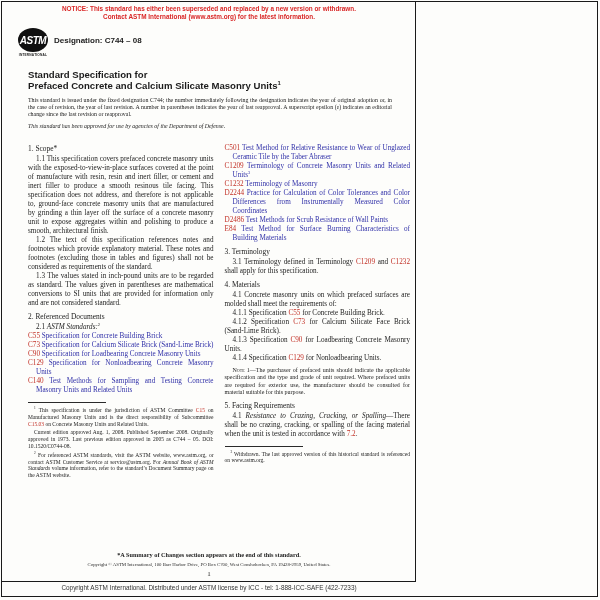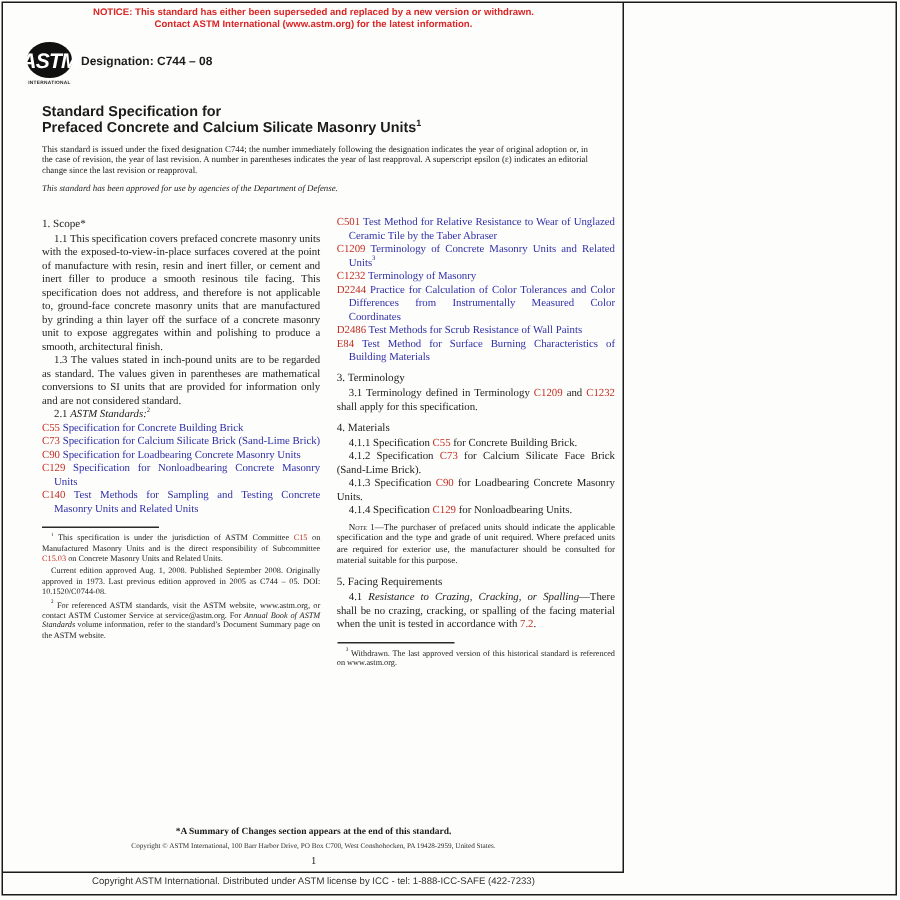--- a/index.html
+++ b/index.html
@@ -14,21 +14,21 @@
 
   .notice{
     position:absolute;left:10px;top:5px;width:398px;text-align:center;
     font-family:"Liberation Sans",sans-serif;font-weight:bold;
     font-size:6.4px;line-height:7.8px;color:#d92626;
   }
   .logo{position:absolute;left:16px;top:28px;width:34px;text-align:center;}
   .logo-ellipse{width:30px;height:24px;background:#101010;border-radius:50%;
     display:flex;align-items:center;justify-content:center;margin:0 auto;}
   .logo-astm{color:#fff;font-family:"Liberation Sans",sans-serif;font-weight:bold;
-    font-style:italic;font-size:14px;letter-spacing:-0.5px;}
+    font-style:italic;font-size:10px;letter-spacing:-0.5px;}
   .logo-intl{font-family:"Liberation Sans",sans-serif;font-size:3.2px;font-weight:bold;
     letter-spacing:0.2px;margin-top:1px;}
   .designation{position:absolute;left:54px;top:36px;
     font-family:"Liberation Sans",sans-serif;font-weight:bold;font-size:8px;}
 
   .title{position:absolute;left:28px;top:69px;width:370px;
     font-family:"Liberation Sans",sans-serif;font-weight:bold;
     font-size:9.6px;line-height:11.4px;}
   .issuance{position:absolute;left:28px;top:97px;width:364px;
     font-size:5.9px;line-height:7.2px;text-align:justify;}
@@ -88,22 +88,24 @@
 </div>
 
 <div class="issuance">This standard is issued under the fixed designation C744; the number immediately following the designation indicates the year of original adoption or, in the case of revision, the year of last revision. A number in parentheses indicates the year of last reapproval. A superscript epsilon (ε) indicates an editorial change since the last revision or reapproval.</div>
 <div class="dod">This standard has been approved for use by agencies of the Department of Defense.</div>
 
 <div class="columns">
 
   <div class="col">
     <div class="sec first">1. Scope*</div>
     <p>1.1 This specification covers prefaced concrete masonry units with the exposed-to-view-in-place surfaces covered at the point of manufacture with resin, resin and inert filler, or cement and inert filler to produce a smooth resinous tile facing. This specification does not address, and therefore is not applicable to, ground-face concrete masonry units that are manufactured by grinding a thin layer off the surface of a concrete masonry unit to expose aggregates within and polishing to produce a smooth, architectural finish.</p>
+    <p>1.2 The text of this specification references notes and footnotes which provide explanatory material. These notes and footnotes (excluding those in tables and figures) shall not be considered as requirements of the standard.</p>
     <p>1.3 The values stated in inch-pound units are to be regarded as standard. The values given in parentheses are mathematical conversions to SI units that are provided for information only and are not considered standard.</p>
 
+    <div class="sec">2. Referenced Documents</div>
     <p><span>2.1 </span><span class="it">ASTM Standards:</span><sup>2</sup></p>
 
     <div class="ref-item"><span class="code">C55</span><span class="blue"> Specification for Concrete Building Brick</span></div>
     <div class="ref-item"><span class="code">C73</span><span class="blue"> Specification for Calcium Silicate Brick (Sand-Lime Brick)</span></div>
     <div class="ref-item"><span class="code">C90</span><span class="blue"> Specification for Loadbearing Concrete Masonry Units</span></div>
     <div class="ref-item"><span class="code">C129</span><span class="blue"> Specification for Nonloadbearing Concrete Masonry Units</span></div>
     <div class="ref-item"><span class="code">C140</span><span class="blue"> Test Methods for Sampling and Testing Concrete Masonry Units and Related Units</span></div>
 
     <div class="fn-divider"></div>
     <div class="footnotes">
@@ -118,20 +120,21 @@
     <div class="ref-item"><span class="code">C1209</span><span class="blue"> Terminology of Concrete Masonry Units and Related Units</span><sup class="blue">3</sup></div>
     <div class="ref-item"><span class="code">C1232</span><span class="blue"> Terminology of Masonry</span></div>
     <div class="ref-item"><span class="code">D2244</span><span class="blue"> Practice for Calculation of Color Tolerances and Color Differences from Instrumentally Measured Color Coordinates</span></div>
     <div class="ref-item"><span class="code">D2486</span><span class="blue"> Test Methods for Scrub Resistance of Wall Paints</span></div>
     <div class="ref-item"><span class="code">E84</span><span class="blue"> Test Method for Surface Burning Characteristics of Building Materials</span></div>
 
     <div class="sec">3. Terminology</div>
     <p><span>3.1 Terminology defined in Terminology </span><span class="red">C1209</span><span> and </span><span class="red">C1232</span><span> shall apply for this specification.</span></p>
 
     <div class="sec">4. Materials</div>
+    <p>4.1 Concrete masonry units on which prefaced surfaces are molded shall meet the requirements of:</p>
     <p><span>4.1.1 Specification </span><span class="red">C55</span><span> for Concrete Building Brick.</span></p>
     <p><span>4.1.2 Specification </span><span class="red">C73</span><span> for Calcium Silicate Face Brick (Sand-Lime Brick).</span></p>
     <p><span>4.1.3 Specification </span><span class="red">C90</span><span> for Loadbearing Concrete Masonry Units.</span></p>
     <p><span>4.1.4 Specification </span><span class="red">C129</span><span> for Nonloadbearing Units.</span></p>
 
     <div class="note"><span class="sc">Note 1—</span><span>The purchaser of prefaced units should indicate the applicable specification and the type and grade of unit required. Where prefaced units are required for exterior use, the manufacturer should be consulted for material suitable for this purpose.</span></div>
 
     <div class="sec">5. Facing Requirements</div>
     <p><span>4.1 </span><span class="it">Resistance to Crazing, Cracking, or Spalling</span><span>—There shall be no crazing, cracking, or spalling of the facing material when the unit is tested in accordance with </span><span class="red">7.2</span><span>.</span></p>
 

